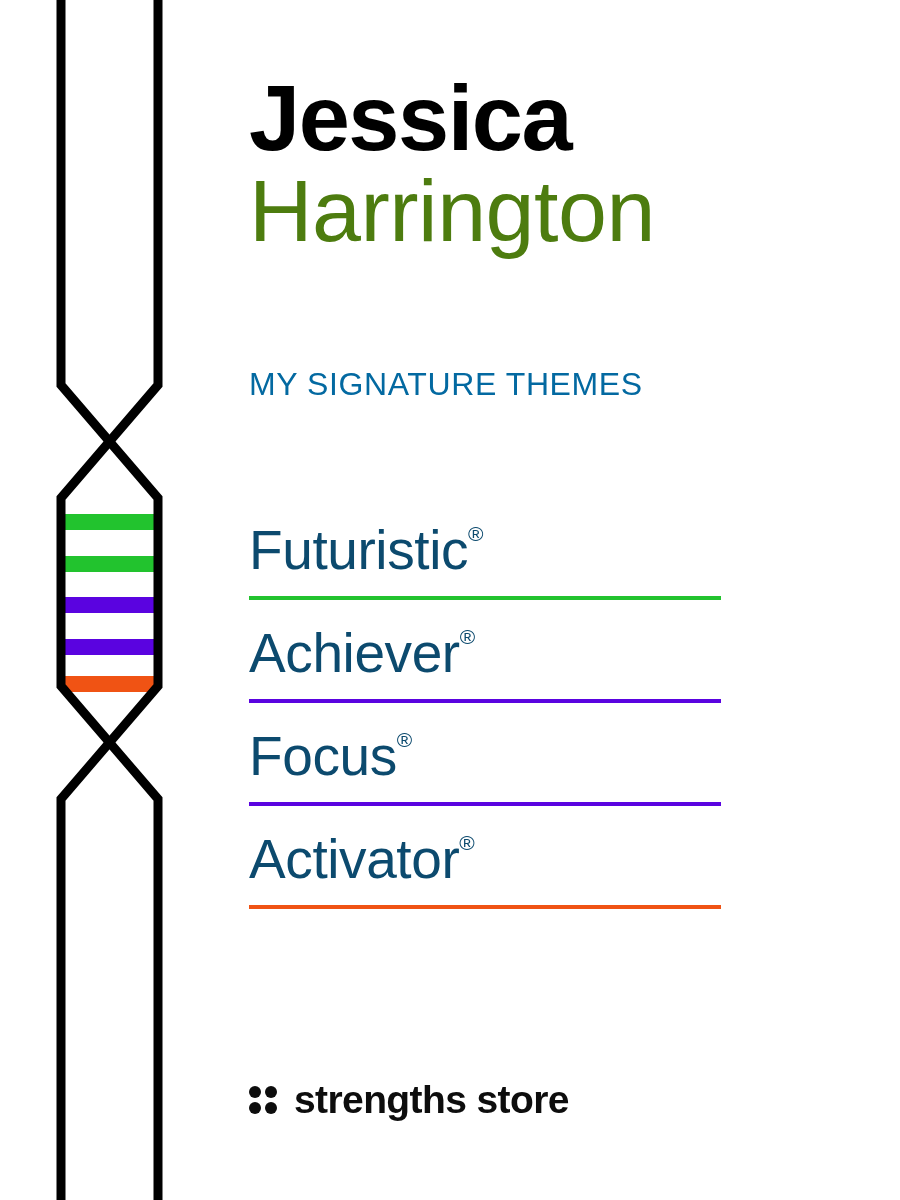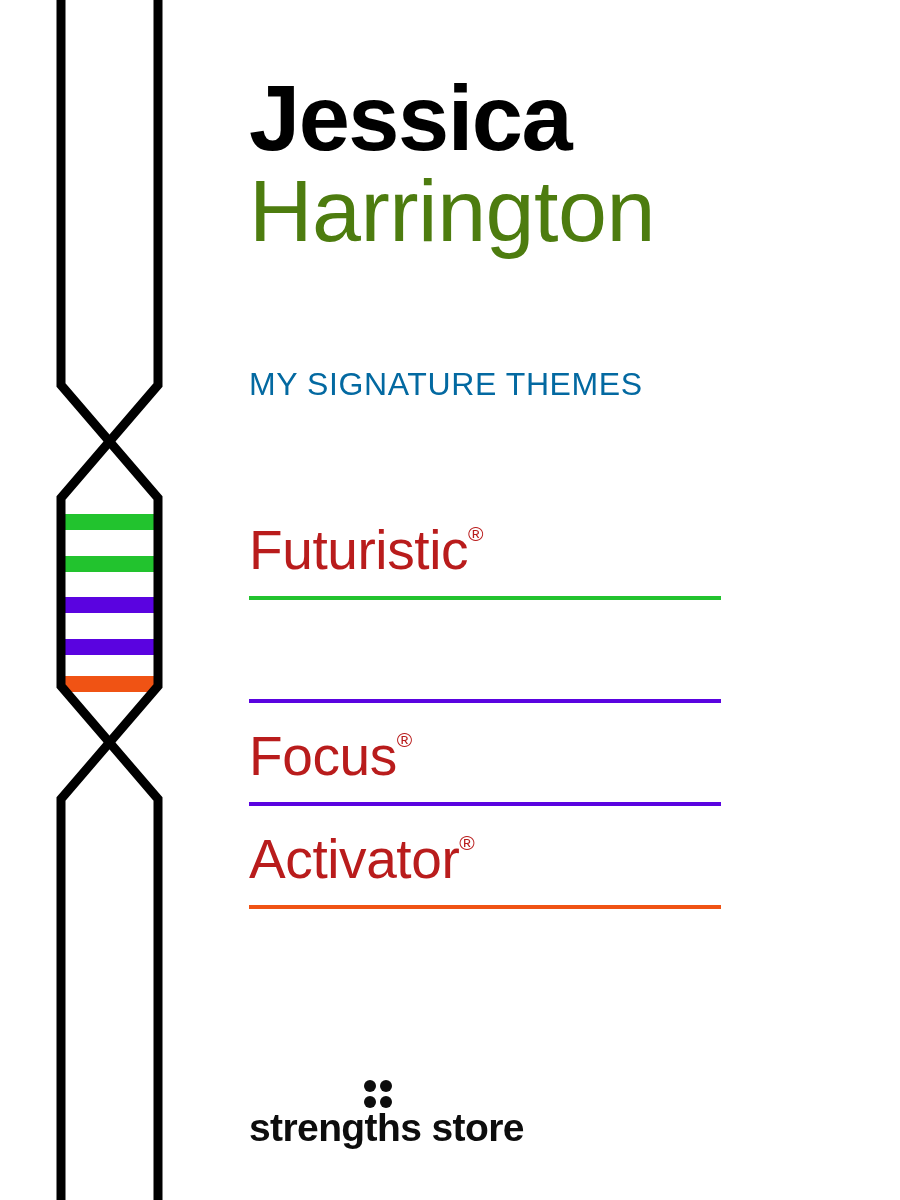--- a/index.html
+++ b/index.html
@@ -87,21 +87,21 @@
     width: 472px;
   }
   .theme-name {
     position: absolute;
     left: 0;
     bottom: 22px;
     font-size: 55px;
     font-weight: 400;
     letter-spacing: -0.4px;
     line-height: 1;
-    color: #b91c1c;
+    color: #0c4a6e;
     white-space: nowrap;
   }
   .theme-reg {
     font-size: 21px;
     vertical-align: super;
     line-height: 0;
     position: relative;
     top: -0.40em;
     letter-spacing: 0;
   }
@@ -114,21 +114,20 @@
     background: #000000;
   }
 
   
   #footer-logo {
     position: absolute;
     top: 1080px;
     left: 0;
     display: flex;
     align-items: center;
-    flex-direction: column;
   }
   .logo-dots {
     width: 28px;
     height: 28px;
     display: grid;
     grid-template-columns: 12px 12px;
     grid-template-rows: 12px 12px;
     gap: 4px;
     margin-right: 17px;
     flex: 0 0 auto;
@@ -184,20 +183,21 @@
 
     <div id="themes-list">
 
       <div class="theme-row">
         <div class="theme-name"><span>Futuristic</span><span class="theme-reg">®</span></div>
         <div class="theme-rule" style="background: rgb(34, 195, 46);"></div>
       </div>
 
 
       <div class="theme-row">
+        <div class="theme-name"><span>Achiever</span><span class="theme-reg">®</span></div>
         <div class="theme-rule" style="background: rgb(90, 3, 224);"></div>
       </div>
 
       <div class="theme-row">
         <div class="theme-name"><span>Focus</span><span class="theme-reg">®</span></div>
         <div class="theme-rule" style="background: rgb(90, 3, 224);"></div>
       </div>
 
       <div class="theme-row">
         <div class="theme-name"><span>Activator</span><span class="theme-reg">®</span></div>

